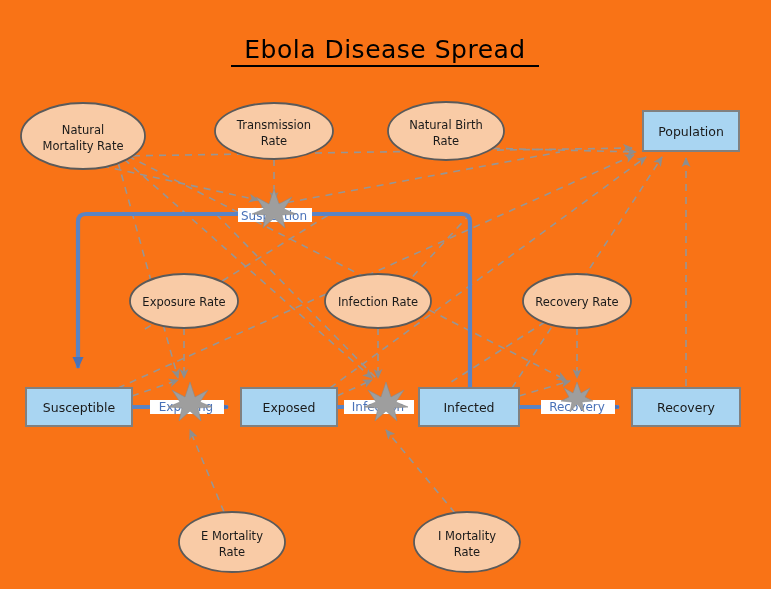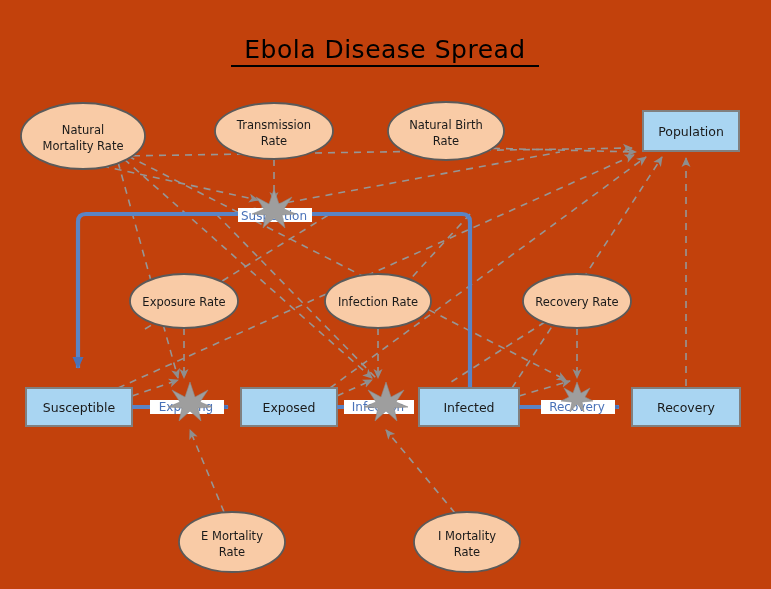--- a/index.html
+++ b/index.html
@@ -7,21 +7,21 @@
     padding: 0;
     background: #ffffff;
   }
   body {
     font-family: "DejaVu Sans", sans-serif;
   }
   #canvas {
     position: relative;
     width: 771px;
     height: 589px;
-    background: #c2410c;
+    background: #f97316;
     overflow: hidden;
   }
   #diagram-svg {
     position: absolute;
     left: 0;
     top: 0;
     width: 771px;
     height: 589px;
   }
   .title-text {

